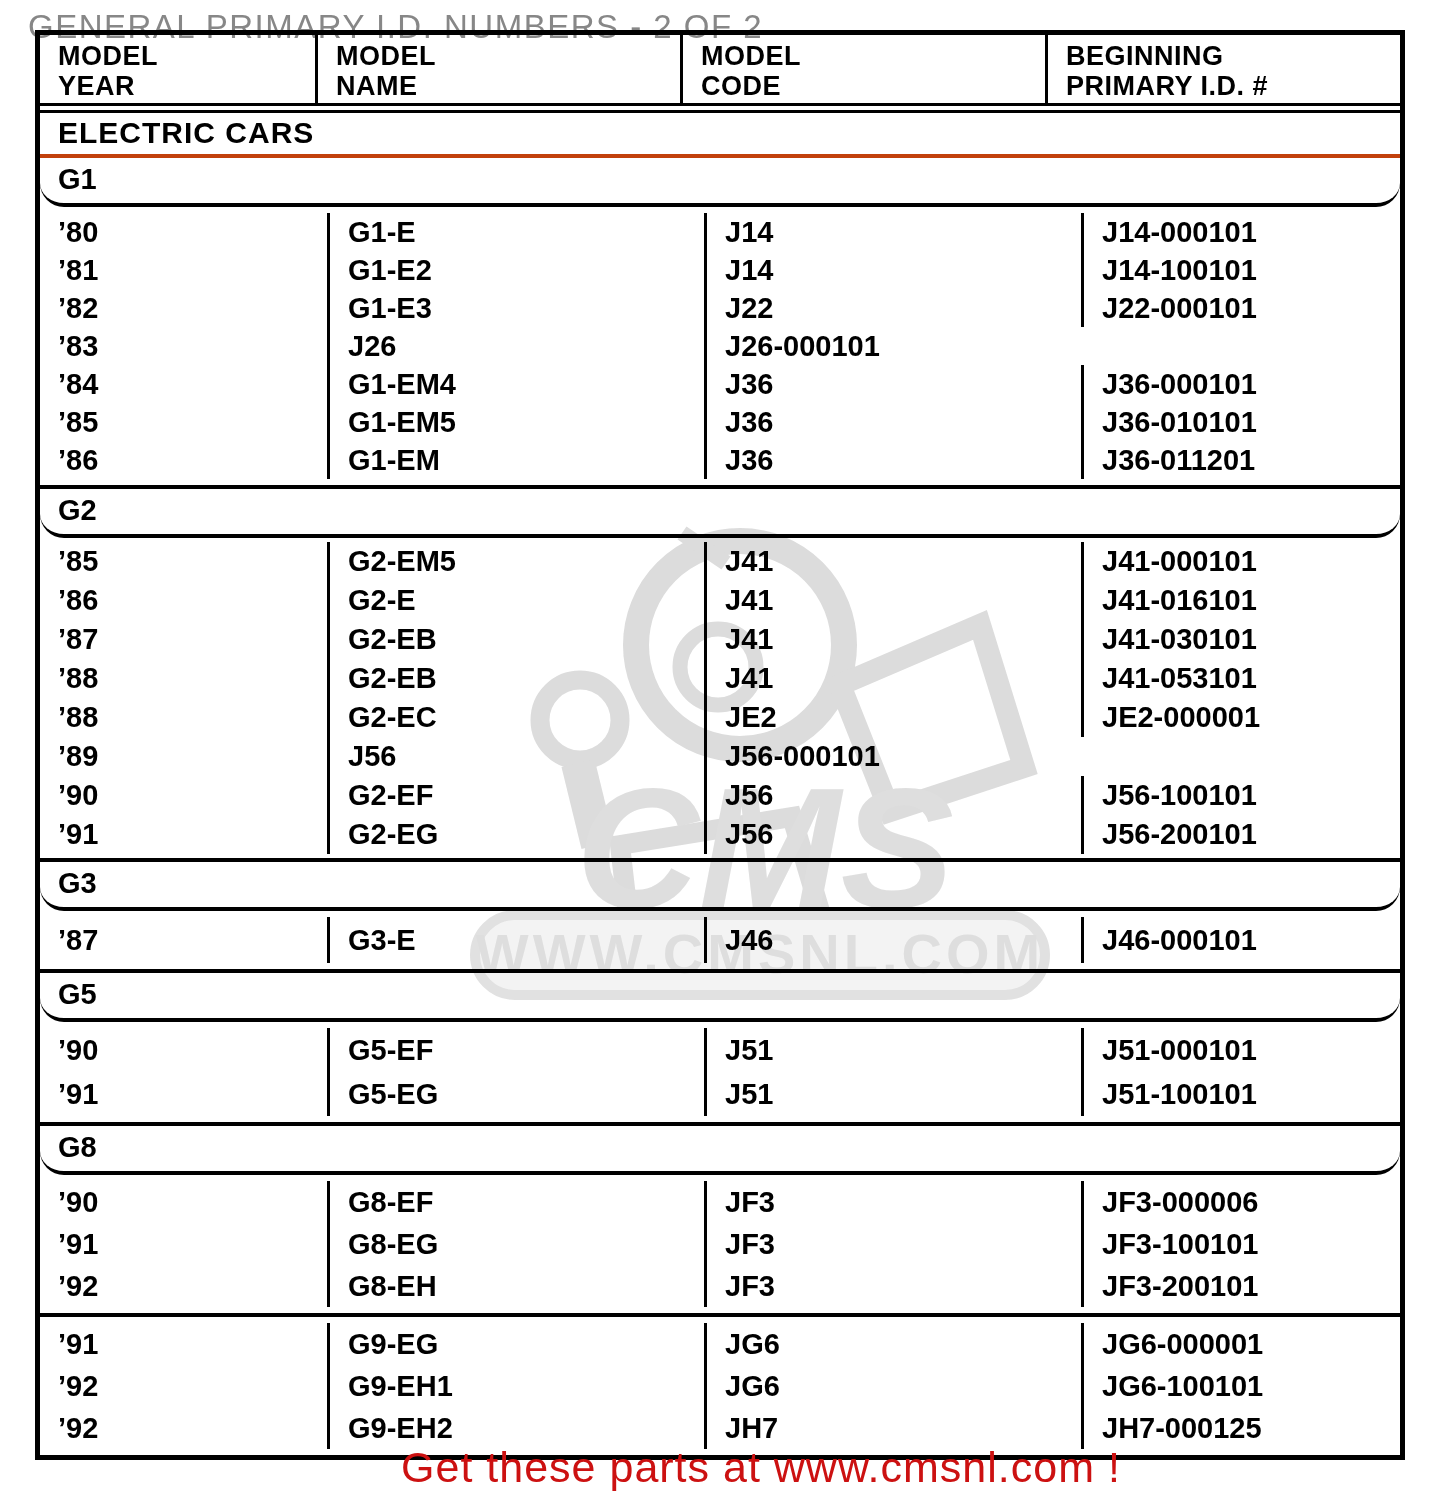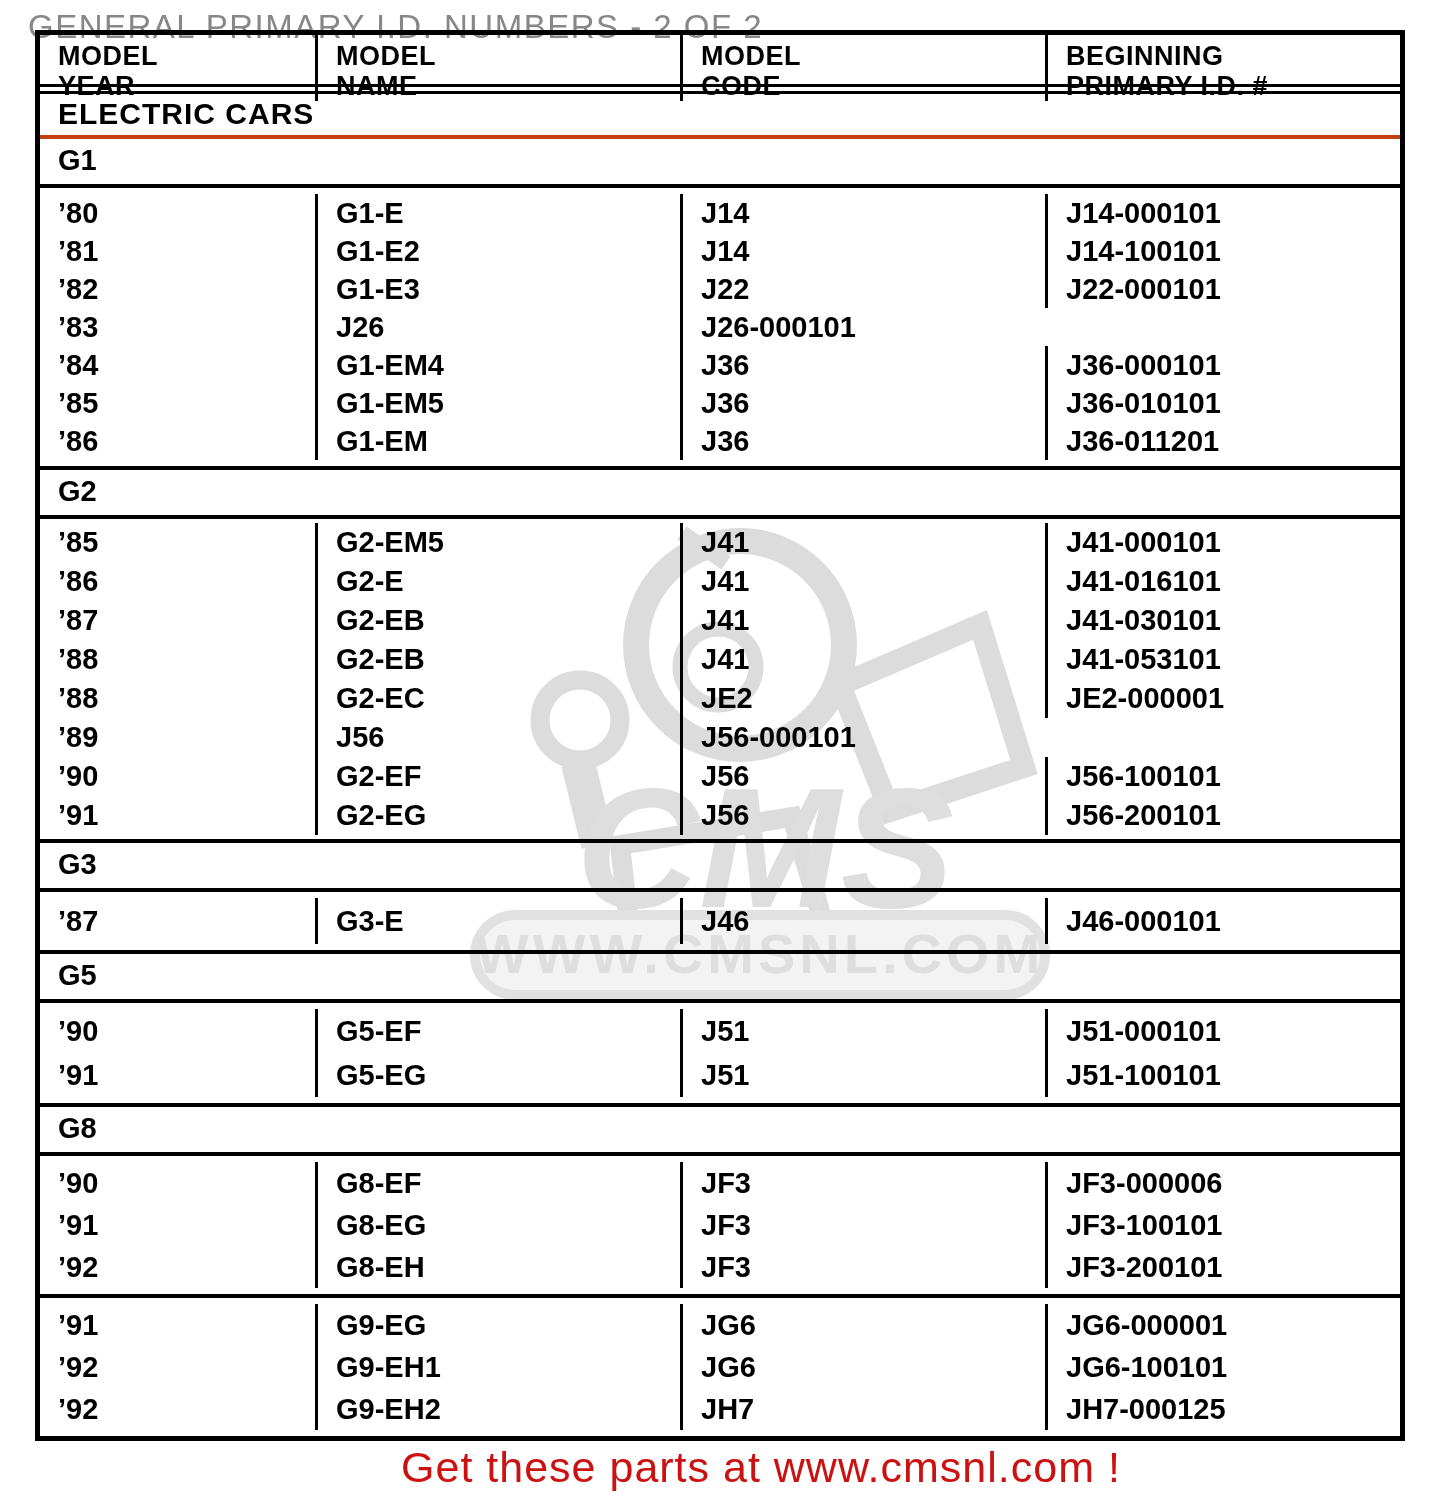--- a/index.html
+++ b/index.html
@@ -12,29 +12,29 @@
     position:absolute;left:28px;top:8px;z-index:1;
     font-size:33px;font-weight:normal;color:#878787;letter-spacing:1.5px;white-space:nowrap;
   }
   
   .watermark{position:absolute;left:420px;top:515px;z-index:1;opacity:0.85;}
   
   .doc-table{
     position:absolute;left:35px;top:30px;width:1370px;z-index:2;
     border:5px solid #000;box-sizing:border-box;color:#000;font-weight:bold;background:transparent;
   }
-  .header-row{display:grid;grid-template-columns:275px 365px 365px 1fr;height:49px;}
+  .header-row{display:grid;grid-template-columns:275px 365px 365px 1fr;height:68px;}
   .header-cell{padding:6px 0 0 18px;font-size:27px;line-height:30px;letter-spacing:0.5px;}
   .header-cell + .header-cell{border-left:3px solid #000;}
   .hdr-divider{height:4px;border-top:3px solid #000;border-bottom:3px solid #000;}
   .cat-band{height:38px;border-bottom:4px solid #c2410c;font-size:30px;letter-spacing:1px;padding:3px 0 0 18px;}
-  .sec-band{height:40px;border-bottom:4px solid #000;font-size:29px;padding:5px 0 0 18px;}
+  .sec-band{height:40px;border-bottom:4px solid #000;font-size:29px;padding:5px 0 0 18px;border-radius:24px;}
   .block{border-bottom:4px solid #000;padding:6px 0;}
   .block.last{border-bottom:none;}
-  .row{display:grid;grid-template-columns:275px 365px 365px 1fr;}
+  .row{display:grid;grid-template-columns:275px 365px 365px 1fr;gap:12px;}
   .cell{font-size:29px;padding-left:18px;white-space:nowrap;}
   .cell + .cell{border-left:3px solid #000;}
   .rh38 .row{height:38px;line-height:38px;}
   .rh39 .row{height:39px;line-height:39px;}
   .rh42 .row{height:42px;line-height:42px;}
   .rh44 .row{height:44px;line-height:44px;}
   .rh46 .row{height:46px;line-height:46px;}
   
   .footer-promo{
     position:absolute;left:0;top:1443px;width:100%;z-index:4;

